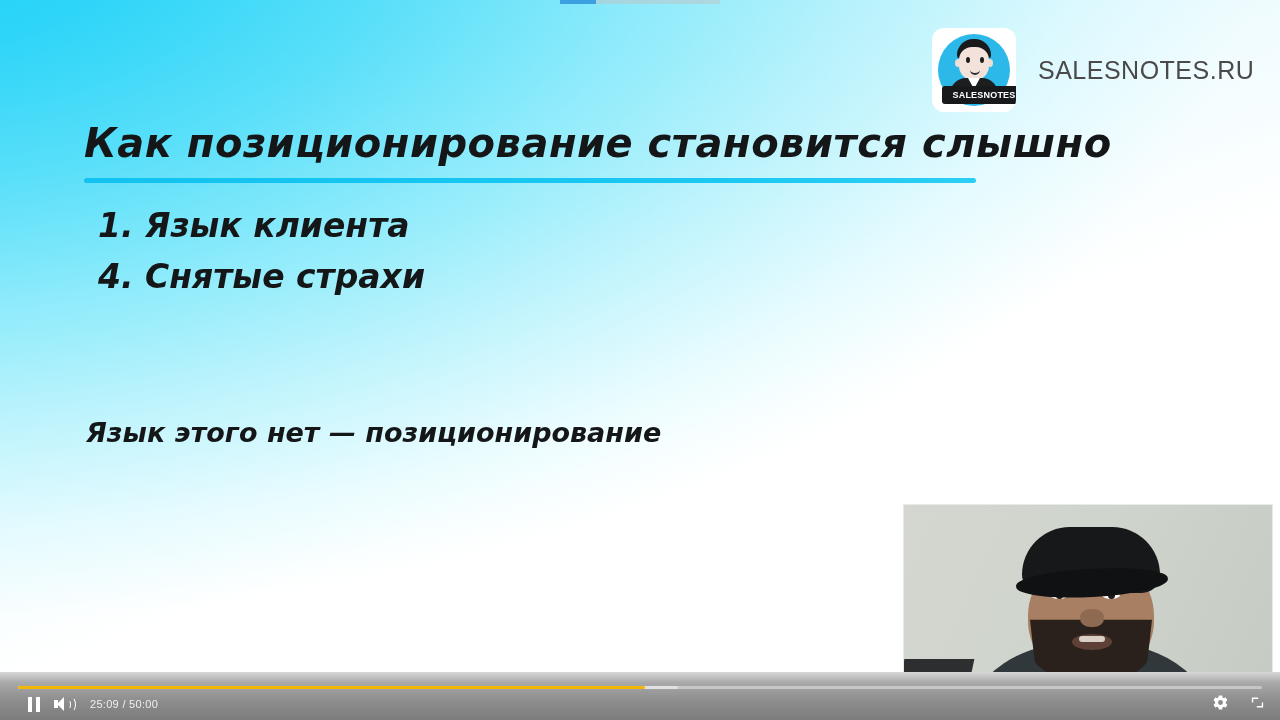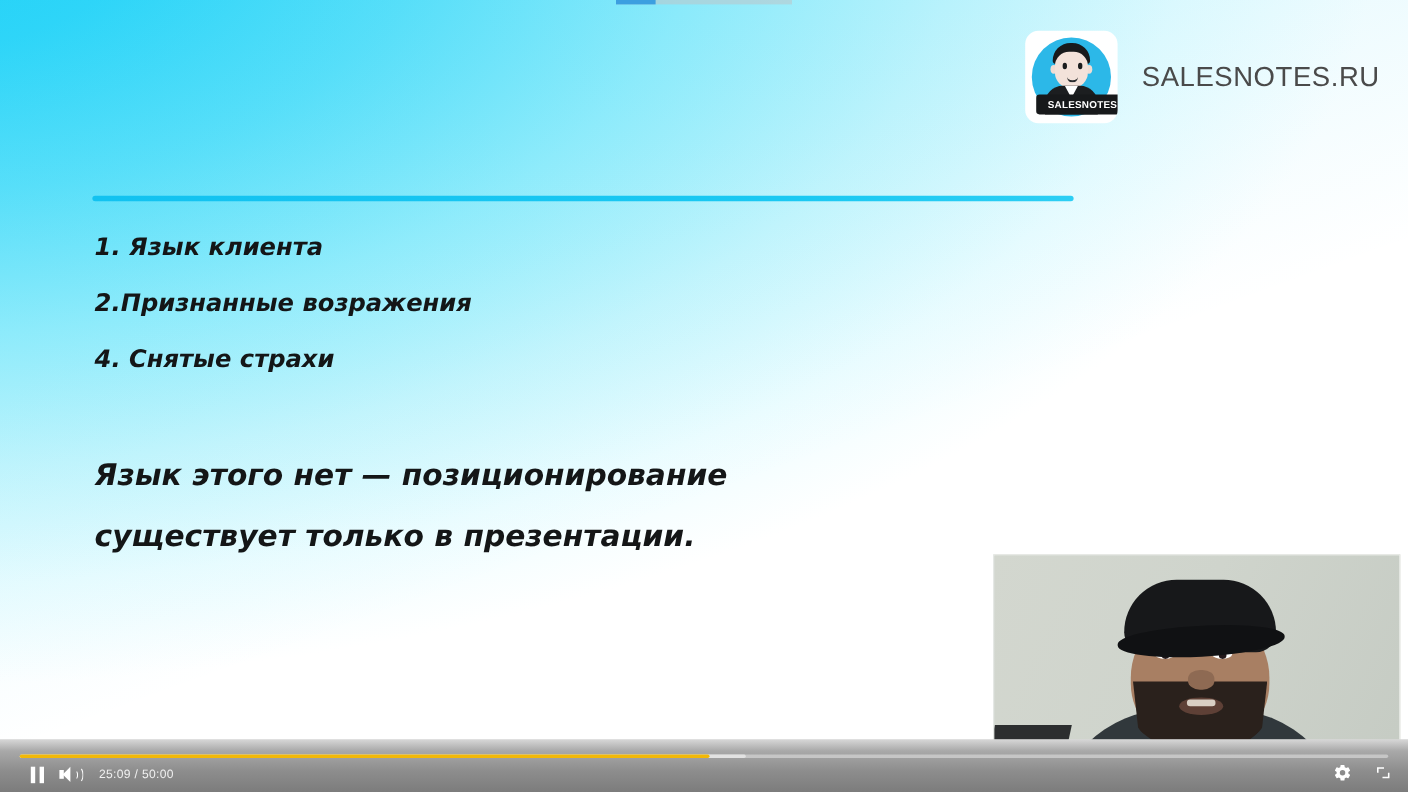--- a/index.html
+++ b/index.html
@@ -169,23 +169,24 @@
     width: 892px; height: 5px;
     border-radius: 3px;
     background: linear-gradient(90deg, #12c2f0 0%, #1ac8f2 70%, #2ccef4 100%);
   }
   #slide-list {
     position: absolute;
     left: 86px; top: 200px;
     width: 760px;
   }
   #slide-list .li {
-    font-size: 22px;
+    font-size: 33px;
     line-height: 51px;
     white-space: nowrap;
+    margin-left: 12px;
   }
   #slide-note {
     position: absolute;
     left: 86px; top: 405px;
     width: 720px;
   }
   #slide-note .ln {
     font-size: 27px;
     line-height: 55px;
     white-space: nowrap;
@@ -422,31 +423,30 @@
       <div class="eye-l"></div>
       <div class="eye-r"></div>
       <div class="mouth"></div>
       <div class="body"></div>
       <div class="collar"></div>
       <div class="banner">SALESNOTES</div>
     </div>
     <div id="brand-text">SALESNOTES.RU</div>
   </div>
 
+  <div id="slide-title" class="hand">Как позиционирование становится слышно</div>
   <div id="title-rule"></div>
 
   <div id="slide-list">
     <div class="li hand">1. Язык клиента</div>
-    <div class="li hand">2.Признанные возражения</div>
     <div class="li hand">4. Снятые страхи</div>
   </div>
 
   <div id="slide-note">
     <div class="ln hand">Язык этого нет — позиционирование</div>
-    <div class="ln hand">существует только в презентации.</div>
   </div>
 
   <div id="webcam">
     <div class="wall"></div>
     <div class="shadow-l"></div>
     <div class="shoulders"></div>
     <div class="neck"></div>
     <div class="head"></div>
     <div class="beard"></div>
     <div class="nose"></div>

